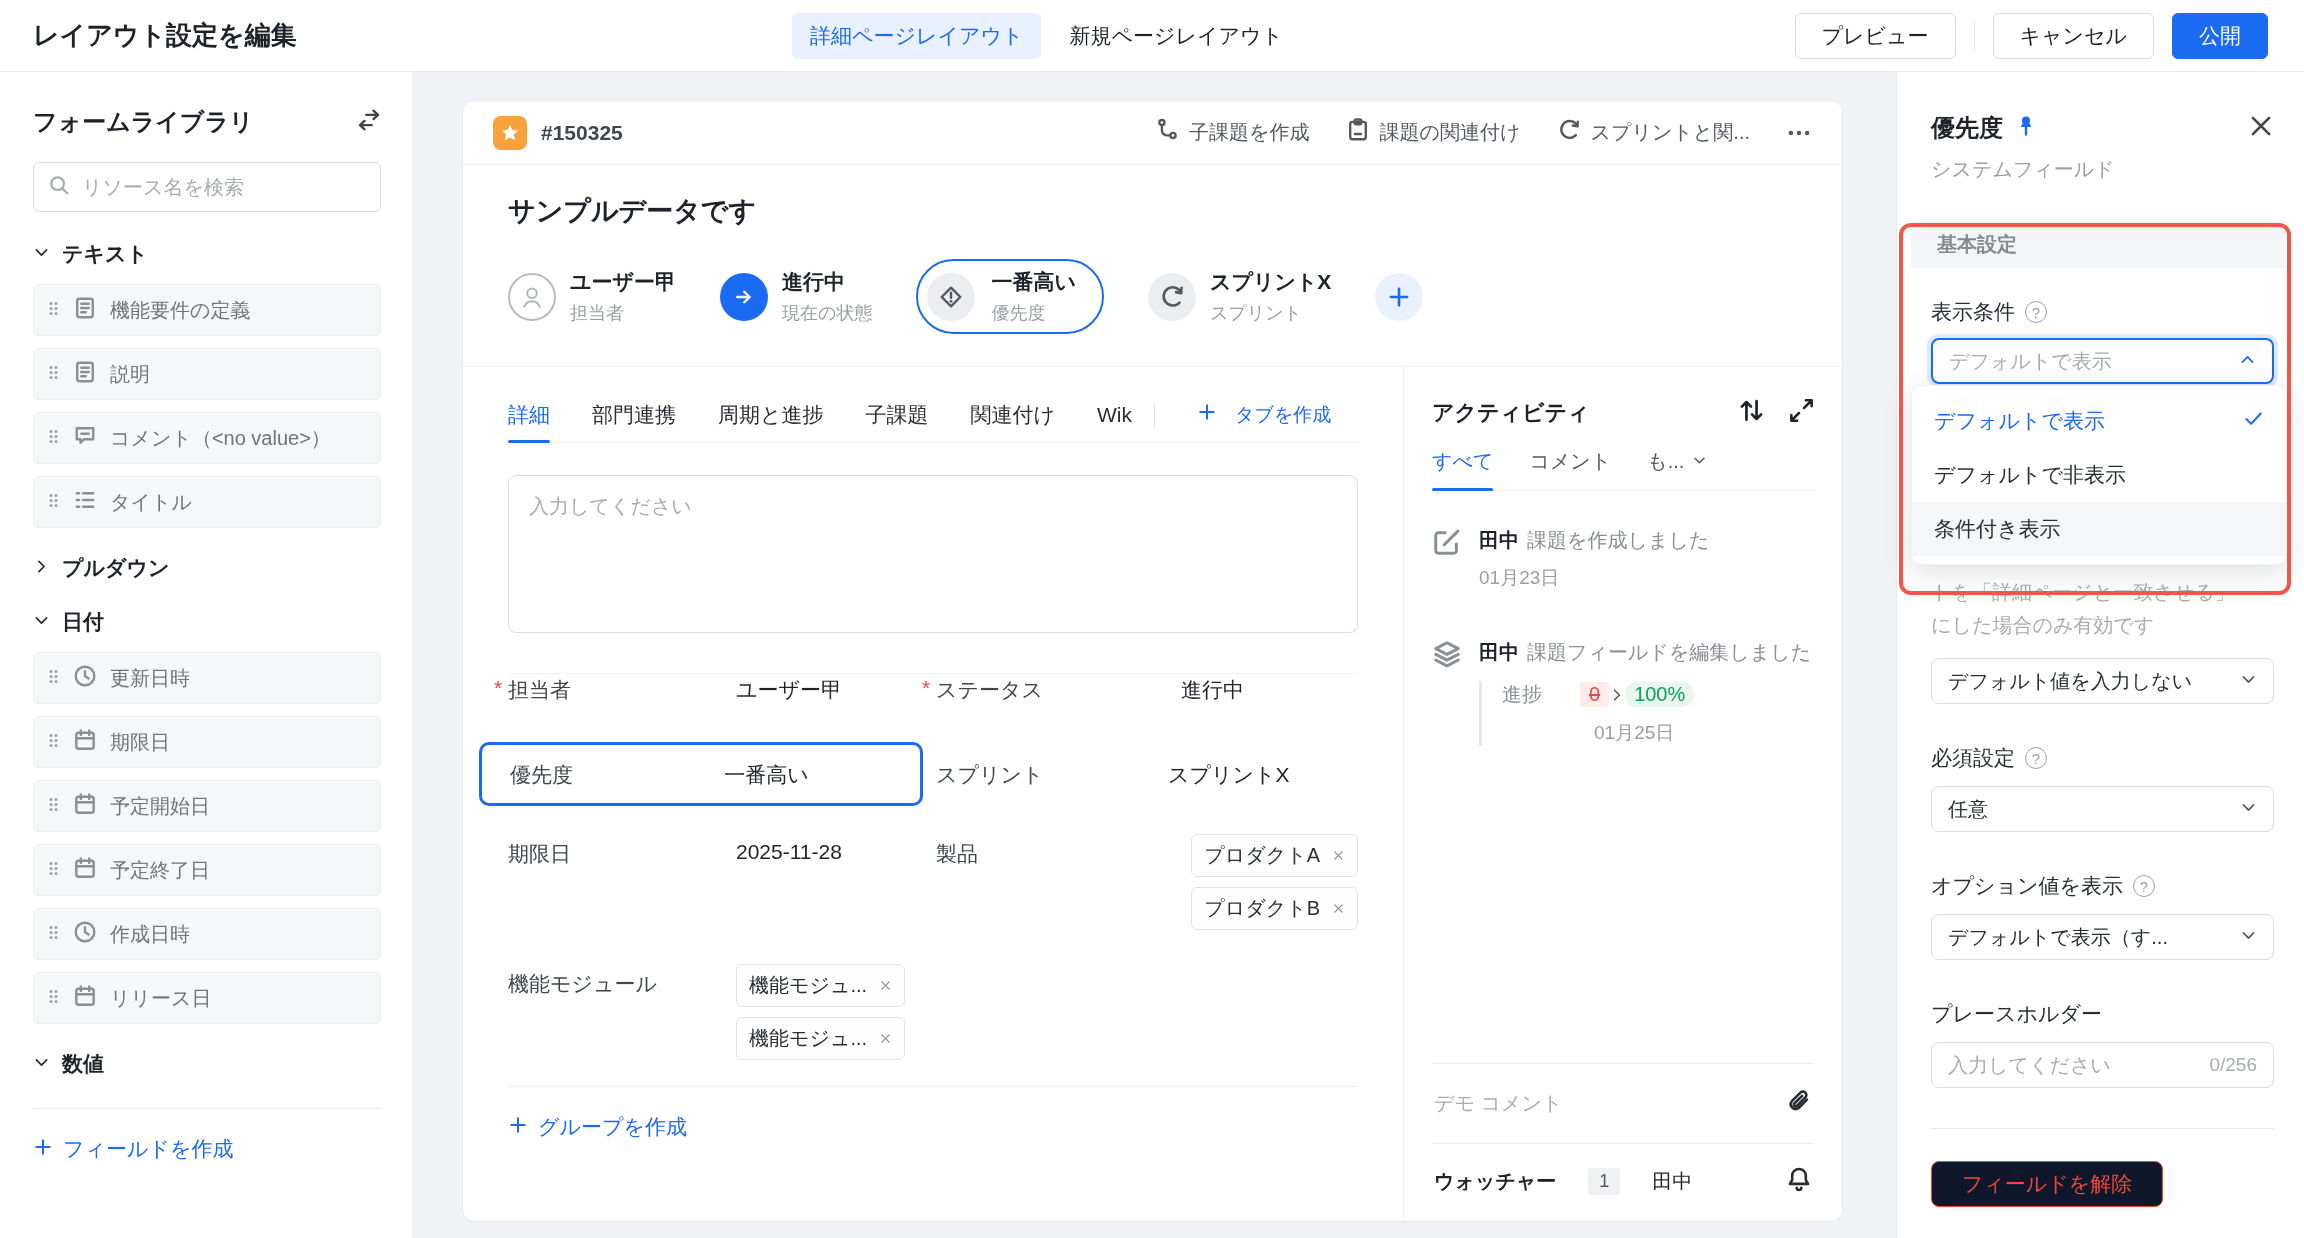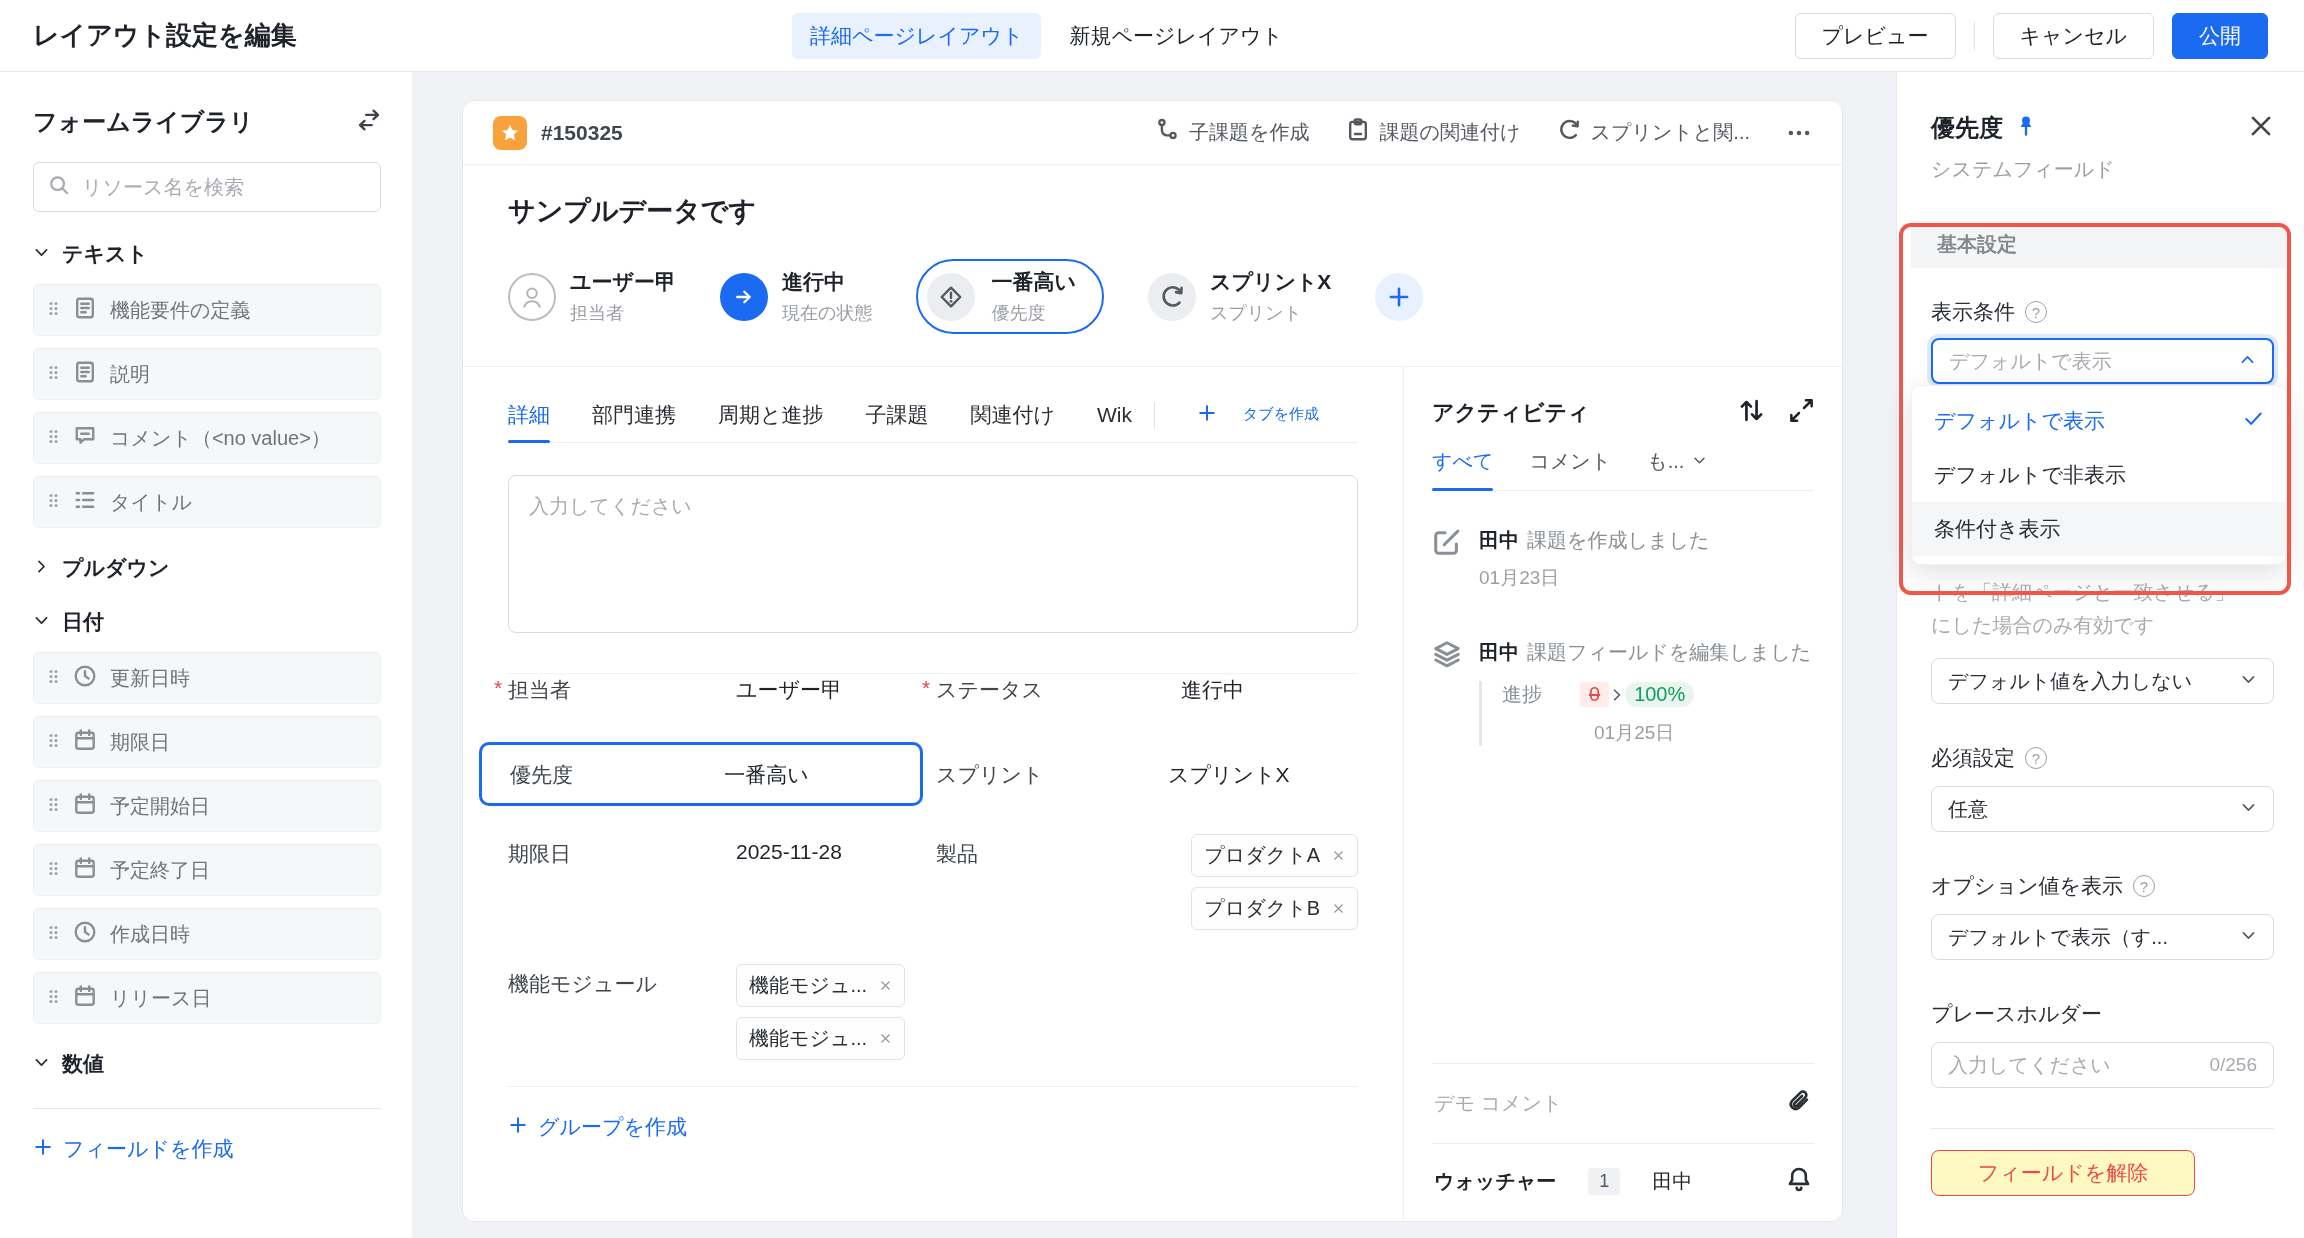--- a/index.html
+++ b/index.html
@@ -58,21 +58,21 @@
   .chip-label { font-size:18px; color:#9a9ea3; margin-top:5px; }
 
   .card-body { flex:1; display:flex; min-height:0; }
   .left-pane { flex:1; min-width:0; padding:0 45px; border-right:1px solid #f0f1f3; display:flex; flex-direction:column; overflow:hidden; }
   .tabs-row { display:flex; align-items:center; gap:42px; border-bottom:1px solid #eceef0; padding-top:20px; height:76px; flex:0 0 76px; }
   .tab { font-size:21px; color:#2a2e33; cursor:pointer; position:relative; height:100%; display:flex; align-items:center; white-space:nowrap; }
   .tab.active { color:#1b6af2; }
   .tab.active::after { content:""; position:absolute; left:0; right:0; bottom:-1px; height:3px; background:#1b6af2; border-radius:2px; }
   .tab.trunc { max-width:46px; overflow:hidden; margin-right:-20px; }
   .tabsep { width:1px; height:26px; background:#dfe1e4; }
-  .create-tab { display:flex; align-items:center; gap:26px; color:#1b6af2; font-size:15px; cursor:pointer; white-space:nowrap; }
+  .create-tab { display:flex; align-items:center; gap:18px; color:#1b6af2; font-size:19px; cursor:pointer; white-space:nowrap; }
   .editor { margin-top:32px; height:158px; flex:0 0 158px; border:1px solid #d9dbde; border-radius:8px; padding:17px 20px; color:#a8abb0; font-size:20px; cursor:text; }
   .mid-div { border-top:1px solid #f0f1f3; margin-top:40px; }
   .fields-head { display:flex; align-items:center; gap:13px; margin:34px 0 38px; font-size:22px; font-weight:bold; color:#1f2329; }
   .fields-head .drag { color:#9ca1a6; }
   .frow { display:flex; align-items:flex-start; margin-bottom:38px; font-size:21px; }
   .frow.r2 { align-items:center; margin-bottom:32px; }
   .flabel { width:228px; color:#41464c; position:relative; padding-top:2px; }
   .req { position:absolute; left:-14px; color:#e5484d; }
   .fvalue { width:200px; color:#1f2329; padding-top:2px; }
   .flabel2 { width:245px; color:#41464c; position:relative; padding-top:2px; }
@@ -134,21 +134,21 @@
   .sel .ell { overflow:hidden; text-overflow:ellipsis; white-space:nowrap; }
   .menu { position:absolute; left:14px; top:313px; width:376px; background:#fff; border:1px solid #f0f1f2; border-radius:10px; box-shadow:0 8px 28px rgba(31,35,41,.14); padding:8px 0; z-index:4; }
   .opt { height:54px; display:flex; align-items:center; padding:0 22px; font-size:21px; color:#2a2e33; cursor:pointer; }
   .opt.sel-opt { color:#1b6af2; }
   .opt.hover { background:#f5f6f8; }
   .opt .ck { margin-left:auto; color:#1b6af2; }
   .spacer { height:192px; }
   .help { color:#a8abb0; font-size:20px; line-height:33px; }
   .counter { margin-left:auto; color:#a8abb0; font-size:19px; }
   .set-div { border-top:1px solid #e7e8ea; margin-top:40px; }
-  .remove-btn { margin-top:21px; width:264px; height:46px; border:1.5px solid #f0483e; border-radius:8px; color:#f0483e; background:#fef9c3; font-size:21px; display:flex; align-items:center; justify-content:center; cursor:pointer; }
+  .remove-btn { margin-top:32px; width:232px; height:46px; border:1.5px solid #f0483e; border-radius:8px; color:#f0483e; background:#0f172a; font-size:21px; display:flex; align-items:center; justify-content:center; cursor:pointer; }
   .red-box { position:absolute; left:2px; top:151px; width:392px; height:372px; border:4px solid #f2564b; border-radius:12px; z-index:6; pointer-events:none; }
 </style>
 </head>
 <body>
 
 <div class="app">
 
   <div class="topbar">
     <div class="topbar-title">レイアウト設定を編集</div>
     <div class="topbar-tabs">

